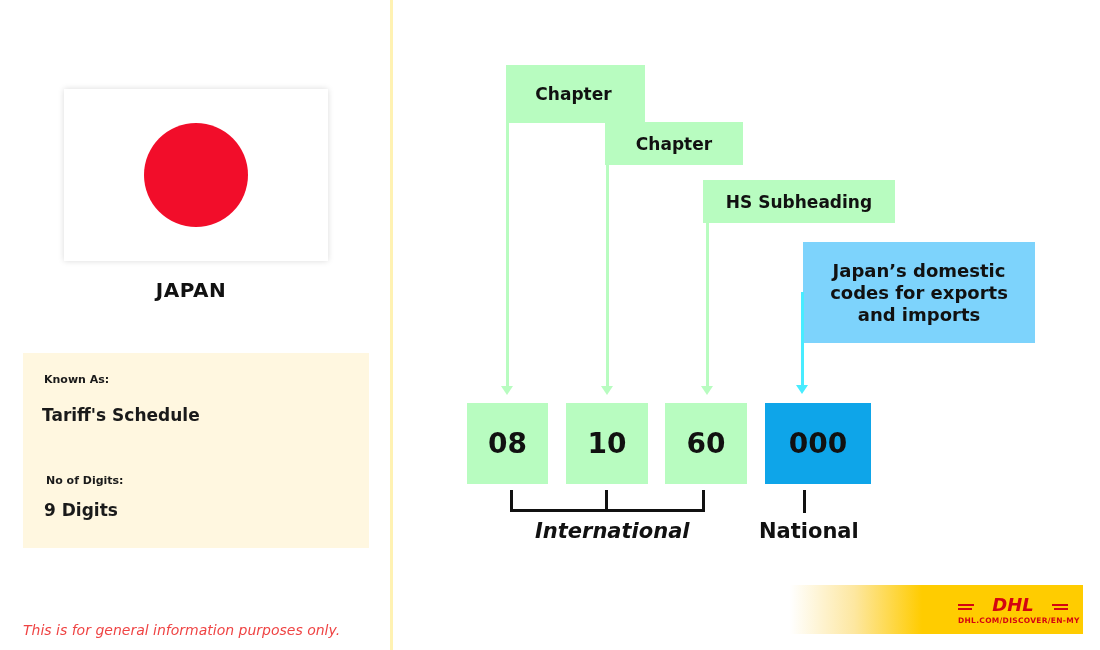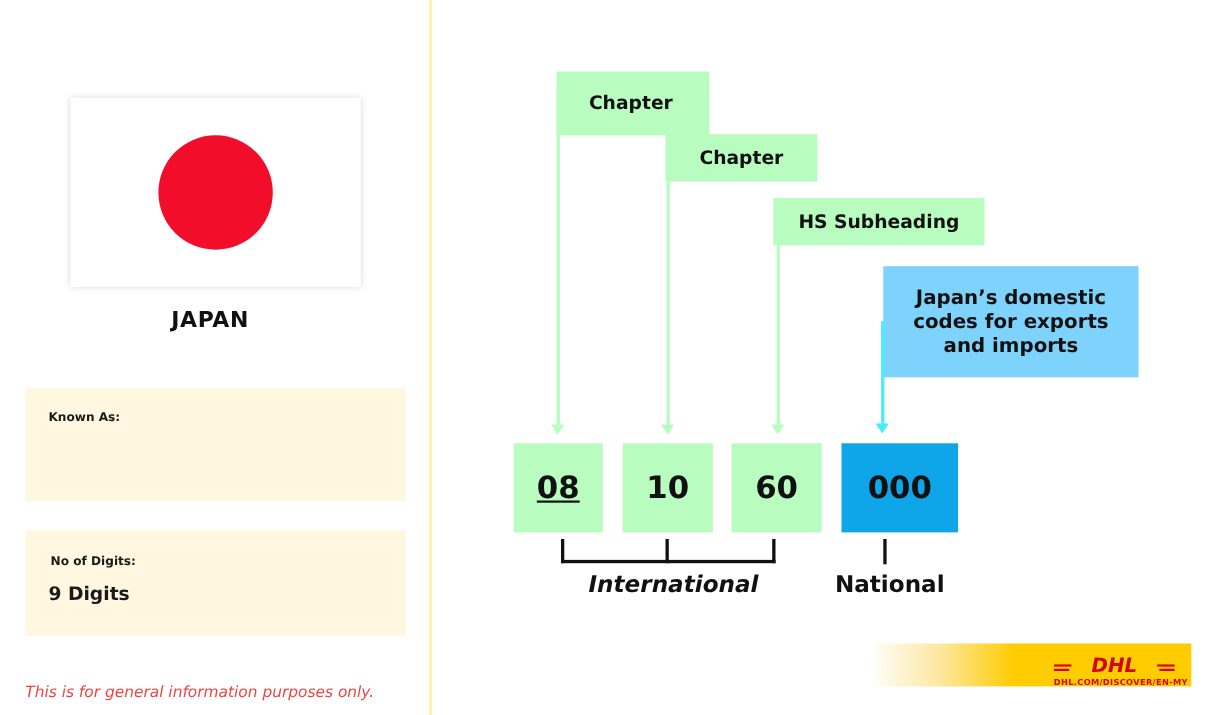--- a/index.html
+++ b/index.html
@@ -19,21 +19,21 @@
       border-radius: 50%; background: #f20d2a;
     }
     .country {
       left: 64px; top: 278px; width: 254px; text-align: center;
       font-weight: bold; font-size: 20px; letter-spacing: 0.5px;
     }
     .info-card {
       left: 23px; width: 346px; background: #fff7e0;
     }
     .card1 { top: 353px; height: 103px; }
-    .card2 { top: 482px; height: 96px; }
+    .card2 { top: 452px; height: 96px; }
     .card-label { position: absolute; font-weight: bold; font-size: 11px; color: #1a1a1a; }
     .card-value { position: absolute; font-weight: bold; font-size: 17px; color: #1a1a1a; }
     .card1 .card-label { left: 21px; top: 20px; }
     .card1 .card-value { left: 19px; top: 52px; }
     .card2 .card-label { left: 23px; top: 22px; }
     .card2 .card-value { left: 21px; top: 48px; }
 
     .disclaimer {
       left: 23px; top: 622px; font-size: 14px; font-style: italic; color: #ef4444;
       font-family: "DejaVu Sans", sans-serif; font-weight: 300;
@@ -64,59 +64,60 @@
       border-left: 6px solid transparent; border-right: 6px solid transparent;
       border-top: 9px solid #b8fcc0;
     }
     .arrowhead.cyan { border-top-color: #48ecff; }
 
     .code-box {
       display: flex; align-items: center; justify-content: center;
       font-weight: bold; font-size: 28px; color: #111; background: #b8fcc0;
       height: 81px; top: 403px;
     }
-    .cb1 { left: 467px; width: 81px; text-decoration: underline; }
+    .cb1 { left: 467px; width: 81px; }
     .cb2 { left: 566px; width: 82px; }
     .cb3 { left: 665px; width: 82px; }
     .cb4 { left: 765px; width: 106px; background: #0ea5e9; }
 
     .bracket-h { left: 510px; top: 509px; width: 195px; height: 3px; background: #111; }
     .bracket-v { width: 3px; height: 22px; top: 490px; background: #111; }
     .bv1 { left: 510px; }
     .bv2 { left: 605px; }
     .bv3 { left: 702px; }
     .bv4 { left: 803px; height: 23px; top: 490px; }
 
     .group-label { font-weight: bold; font-size: 21px; color: #111; }
     .gl-int { left: 535px; top: 519px; font-style: italic; }
     .gl-nat { left: 759px; top: 519px; }
 
     
     .dhl-banner {
-      left: 790px; top: 585px; width: 293px; height: 39px;
+      left: 790px; top: 585px; width: 293px; height: 49px;
       background: linear-gradient(to right, #ffffff 0%, #fde7a0 22%, #ffcc00 45%, #ffcc00 100%);
     }
     .dhl-logo {
       position: absolute; left: 168px; top: 11px; width: 110px; height: 18px;
     }
     .dhl-url {
       position: absolute; left: 168px; top: 31px; font-size: 7.5px; font-weight: bold;
       color: #d40511; letter-spacing: 0.3px; font-family: "DejaVu Sans", sans-serif;
     }
   </style>
 </head>
 <body>
 
 <div class="abs flag">
   <div class="sun"></div>
 </div>
 <div class="abs country">JAPAN</div>
 
 <div class="abs info-card card1">
   <div class="card-label">Known As:</div>
+  <div class="card-value">Tariff's Schedule</div>
 </div>
 
 <div class="abs info-card card2">
   <div class="card-label">No of Digits:</div>
   <div class="card-value">9 Digits</div>
 </div>
 
 <div class="abs disclaimer">This is for general information purposes only.</div>
 
 <div class="abs divider"></div>

